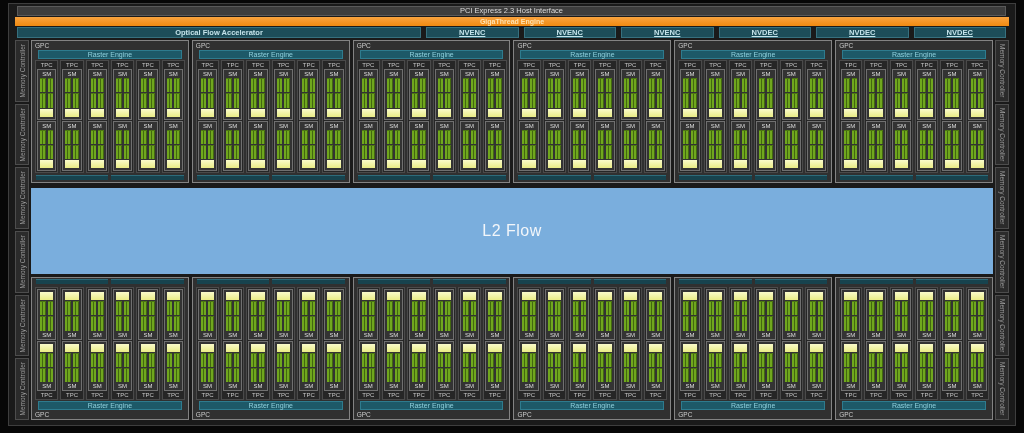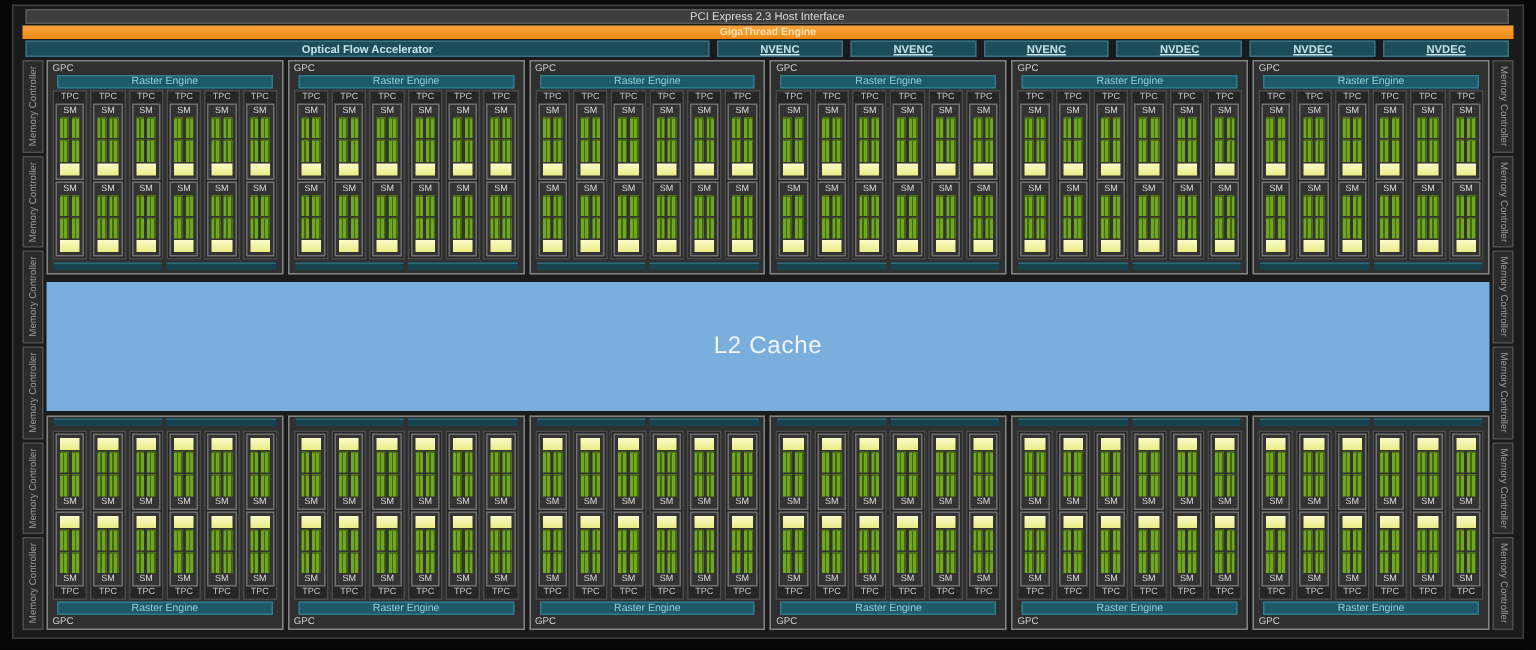--- a/index.html
+++ b/index.html
@@ -13,21 +13,21 @@
          background:#3d3d3d; border:1px solid #5a5a5a; box-sizing:border-box;
          color:#dcdcdc; font-size:7.5px; line-height:8px; text-align:center; }
   .giga { position:absolute; left:6px; right:6px; top:13px; height:9px;
           background:linear-gradient(#f9a33f,#f08a10); color:#ffe2b0;
           font-size:7px; line-height:9px; text-align:center; font-weight:bold; }
   .codecs { position:absolute; left:8px; right:9px; top:23px; height:11px;
             display:flex; gap:5px; }
   .block-teal { background:#1d4d59; border:1px solid #37707e; box-sizing:border-box;
                 color:#c4e3ea; font-size:7.5px; font-weight:bold;
                 display:flex; align-items:center; justify-content:center; }
-  .ofa { width:456px; flex:none; }
+  .ofa { width:404px; flex:none; }
   .codec { flex:1;text-decoration:underline; }
 
   
   .main { position:absolute; left:6px; right:6px; top:36px; bottom:5px;
           display:flex; gap:2px; }
   .mc-col { width:14px; display:flex; flex-direction:column; gap:2px; }
   .mc-seg { flex:1; background:#2b2b2b; border:1px solid #4d4d4d; box-sizing:border-box;
             display:flex; align-items:center; justify-content:center;
             color:#9c9c9c; font-size:6.5px; overflow:hidden; }
   .mc-seg span { writing-mode:vertical-rl; white-space:nowrap; }
@@ -1283,21 +1283,21 @@
                   </div>
                 </div>
               </div>
               <div class="gpc-bars">
                 <div class="gpc-bar"></div>
                 <div class="gpc-bar"></div>
               </div>
             </div>
           </div>
         <div class="l2">
-          <span>L2 Cache</span>
+          <span>L2 Flow</span>
         </div>
         <div class="gpc-row" id="gpc-row-bottom">
             <div class="gpc mir">
               <div class="gpc-bars">
                 <div class="gpc-bar"></div>
                 <div class="gpc-bar"></div>
               </div>
               <div class="tpc-row">
                 <div class="tpc">
                   <div class="sm">

